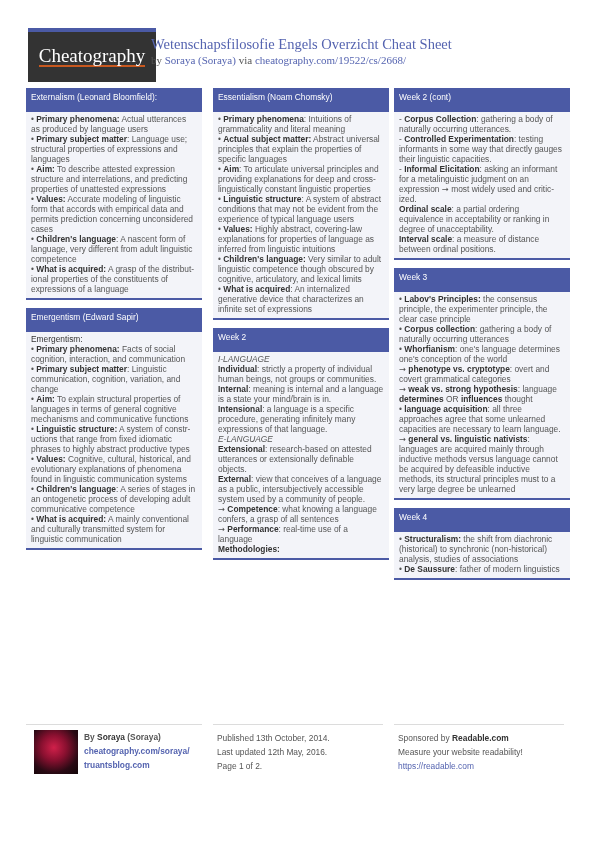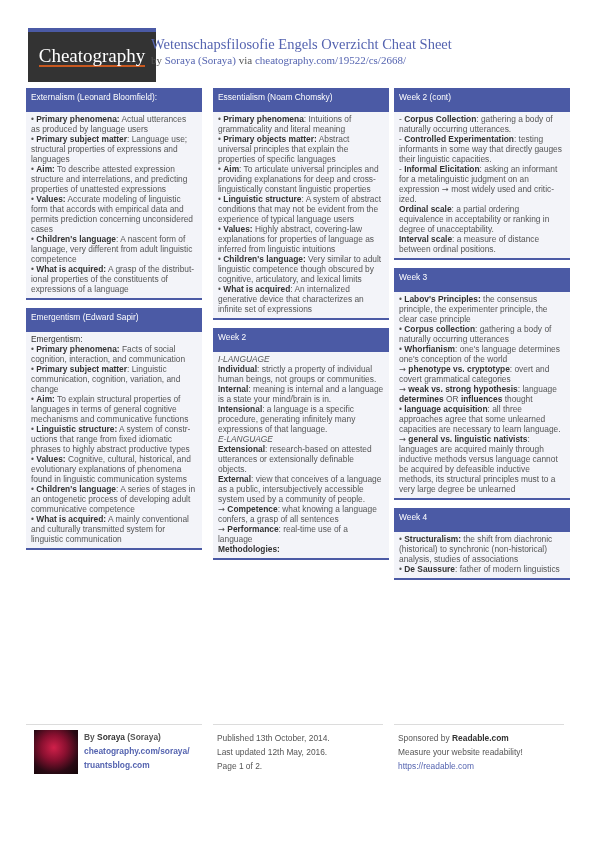--- a/index.html
+++ b/index.html
@@ -88,21 +88,21 @@
       <span class="line"><span>• </span><b>What is acquired:</b><span> A mainly conventional and culturally transmitted system for linguistic communication</span></span>
     </div>
   </div>
 </div>
 
 <div class="col col-2">
   <div class="section">
     <div class="section-head">Essentialism (Noam Chomsky)</div>
     <div class="section-body">
       <span class="line"><span>• </span><b>Primary phenomena</b><span>: Intuitions of grammaticality and literal meaning</span></span>
-      <span class="line"><span>• </span><b>Primary objects matter:</b><span> Abstract universal principles that explain the properties of specific languages</span></span>
+      <span class="line"><span>• </span><b>Actual subject matter:</b><span> Abstract universal principles that explain the properties of specific languages</span></span>
       <span class="line"><span>• </span><b>Aim</b><span>: To articulate universal principles and providing explanations for deep and cross-linguistically constant linguistic properties</span></span>
       <span class="line"><span>• </span><b>Linguistic structure</b><span>: A system of abstract conditions that may not be evident from the experience of typical language users</span></span>
       <span class="line"><span>• </span><b>Values:</b><span> Highly abstract, covering-law explanations for properties of language as inferred from linguistic intuitions</span></span>
       <span class="line"><span>• </span><b>Children's language:</b><span> Very similar to adult linguistic competence though obscured by cognitive, articulatory, and lexical limits</span></span>
       <span class="line"><span>• </span><b>What is acquired</b><span>: An internalized generative device that characterizes an infinite set of expressions</span></span>
     </div>
   </div>
 
   <div class="section">
     <div class="section-head">Week 2</div>

